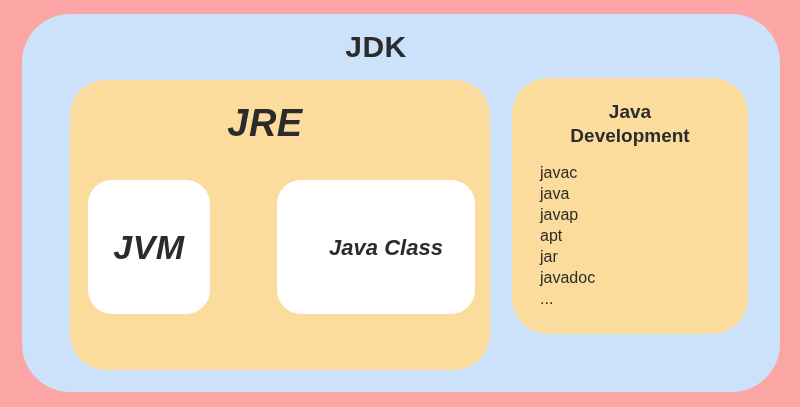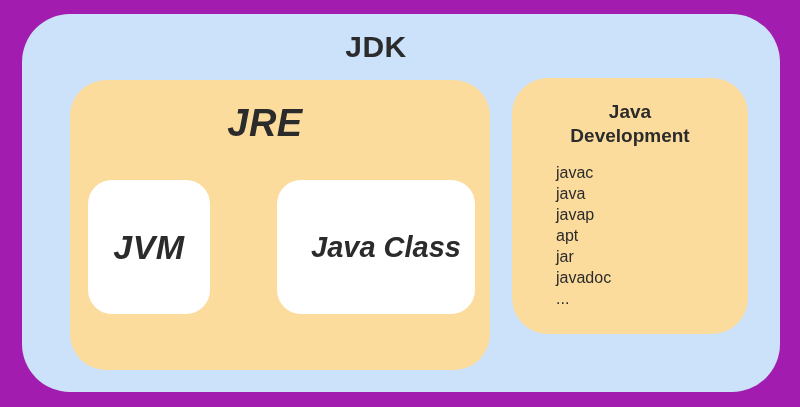--- a/index.html
+++ b/index.html
@@ -4,21 +4,21 @@
 <style>
   html, body {
     margin: 0;
     padding: 0;
     background: #ffffff;
   }
   .canvas {
     position: relative;
     width: 800px;
     height: 407px;
-    background: #a21caf;
+    background: #fca5a5;
     font-family: "Liberation Sans", sans-serif;
     color: #2b2b2b;
     overflow: hidden;
   }
   .jdk-box {
     position: absolute;
     left: 22px;
     top: 14px;
     width: 758px;
     height: 378px;
@@ -72,21 +72,21 @@
   .jcl-box {
     left: 207px;
     width: 198px;
   }
   .jvm-label {
     font-size: 34px;
     font-weight: 700;
     letter-spacing: 0.5px;
   }
   .jcl-label {
-    font-size: 29px;
+    font-size: 22px;
     line-height: 33px;
     font-weight: 700;
     text-align: center;
     margin-left: 20px;
   }
   .tools-box {
     position: absolute;
     left: 490px;
     top: 64px;
     width: 236px;
@@ -95,21 +95,21 @@
     border-radius: 36px;
   }
   .tools-title {
     margin-top: 22px;
     text-align: center;
     font-size: 19px;
     line-height: 24px;
     font-weight: 700;
   }
   .tools-list {
-    margin: 14px 0 0 44px;
+    margin: 14px 0 0 28px;
     padding: 0;
     list-style: none;
     font-size: 16px;
     line-height: 21px;
   }
 </style>
 </head>
 <body>
 
 <div class="canvas">

